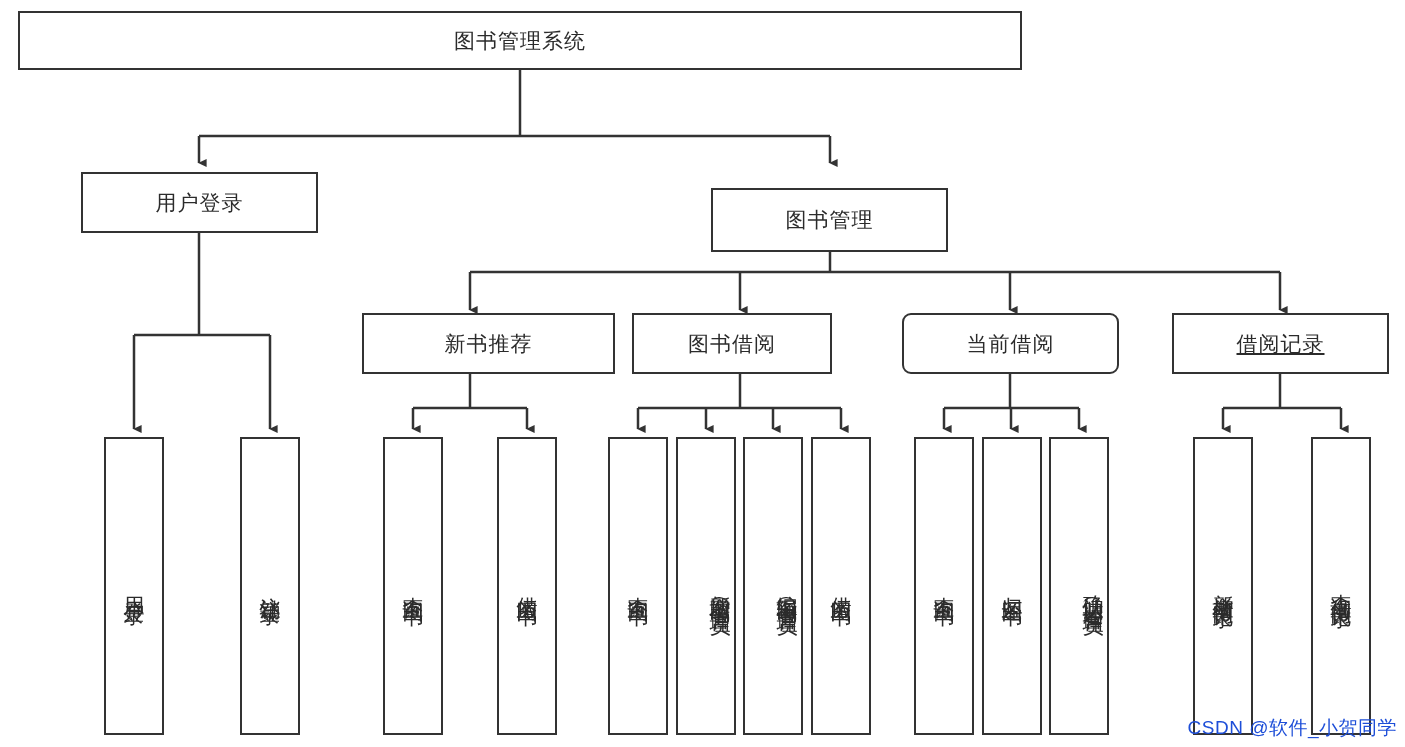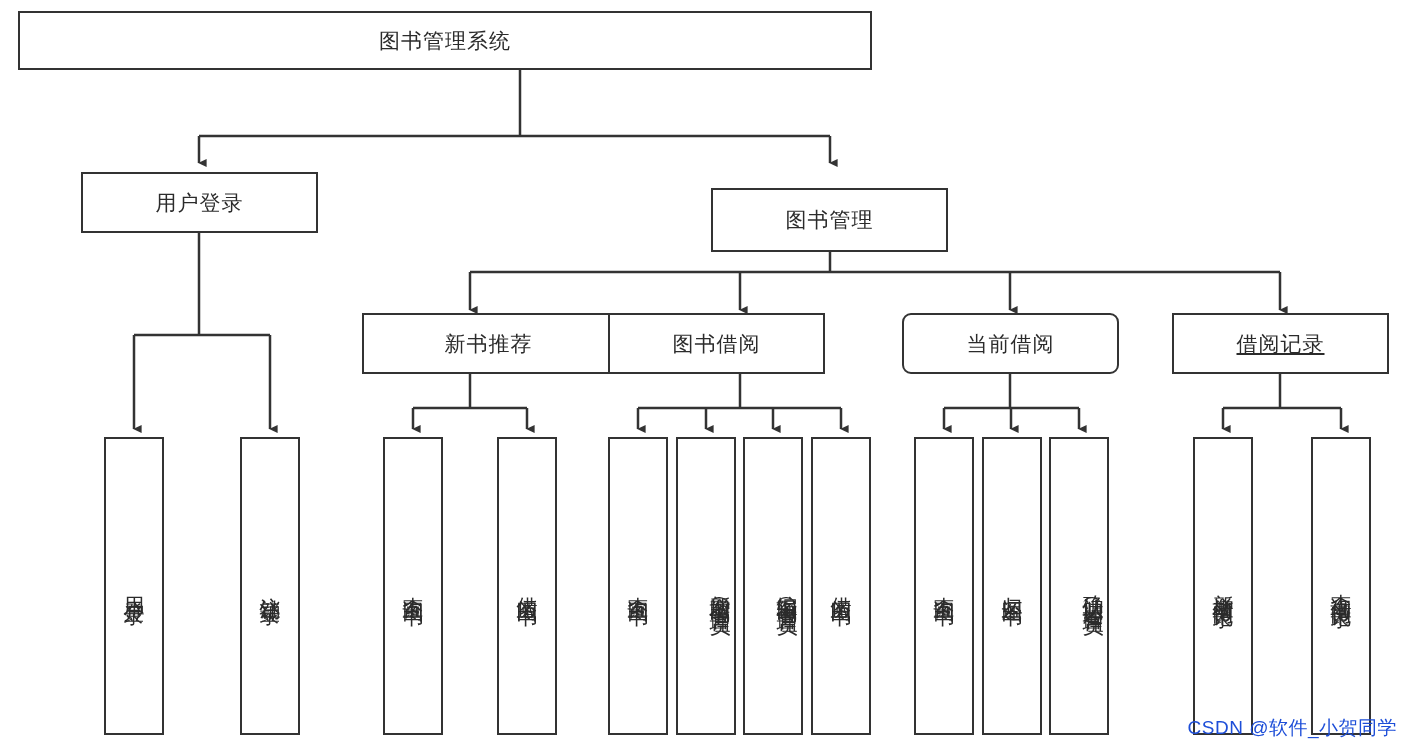--- a/index.html
+++ b/index.html
@@ -117,35 +117,35 @@
       <path d="M1011,408 L1011,429" marker-end="url(#arrowhead)"></path>
       <path d="M1079,408 L1079,429" marker-end="url(#arrowhead)"></path>
 
       <path d="M1280,373 L1280,408"></path>
       <path d="M1223,408 L1341,408"></path>
       <path d="M1223,408 L1223,429" marker-end="url(#arrowhead)"></path>
       <path d="M1341,408 L1341,429" marker-end="url(#arrowhead)"></path>
     </g>
   </svg>
 
-  <div class="node horizontal" style="left:18px; top:11px; width:854px; height:59px;">
+  <div class="node horizontal" style="left:18px; top:11px; width:1004px; height:59px;">
     <span class="node-label">图书管理系统</span>
   </div>
 
   <div class="node horizontal" style="left:81px; top:172px; width:237px; height:61px;">
     <span class="node-label">用户登录</span>
   </div>
   <div class="node horizontal" style="left:711px; top:188px; width:237px; height:64px;">
     <span class="node-label">图书管理</span>
   </div>
 
   <div class="node horizontal" style="left:362px; top:313px; width:253px; height:61px;">
     <span class="node-label">新书推荐</span>
   </div>
-  <div class="node horizontal" style="left:608px; top:313px; width:217px; height:61px;">
+  <div class="node horizontal" style="left:632px; top:313px; width:200px; height:61px;">
     <span class="node-label">图书借阅</span>
   </div>
   <div class="node horizontal" style="left:902px; top:313px; width:217px; height:61px;border-radius:9px;">
     <span class="node-label">当前借阅</span>
   </div>
   <div class="node horizontal" style="left:1172px; top:313px; width:217px; height:61px;text-decoration:underline;">
     <span class="node-label">借阅记录</span>
   </div>
 
   <div class="node vertical midset" style="left:104px; top:437px; width:60px; height:298px;">

